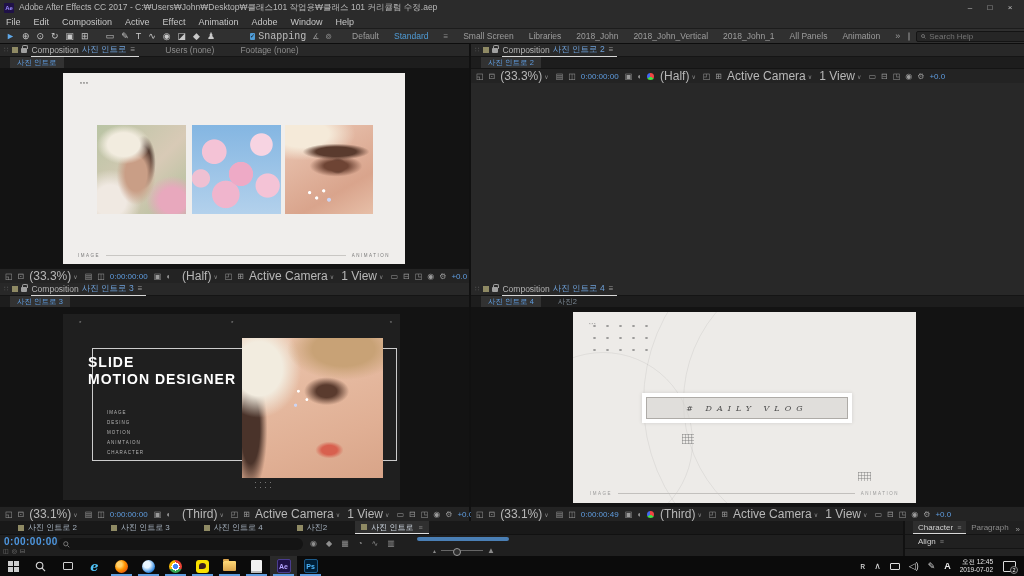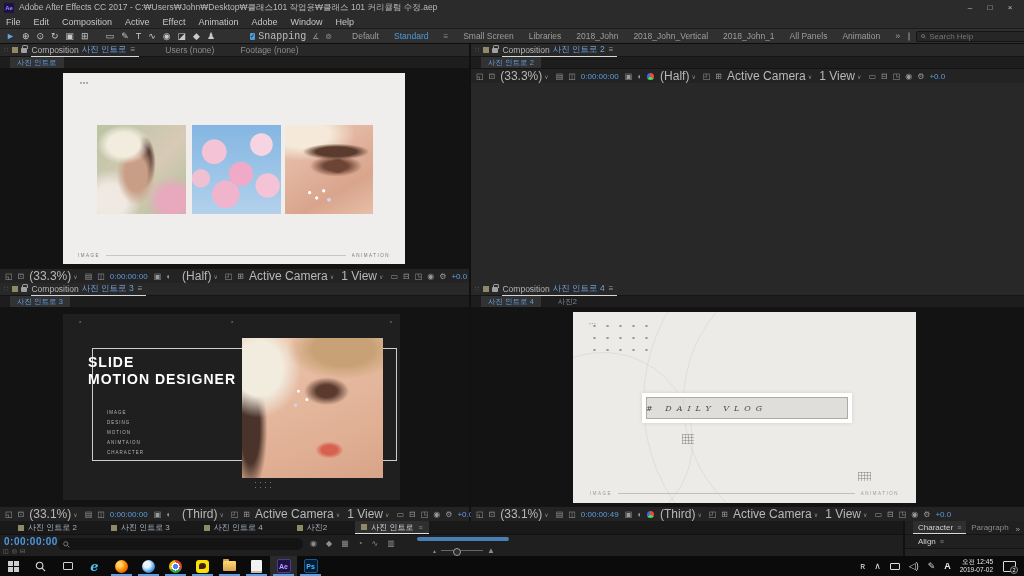--- a/index.html
+++ b/index.html
@@ -123,21 +123,21 @@
   .dots-dark { background-image:radial-gradient(rgba(255,255,255,.38) .7px, rgba(0,0,0,0) .8px); background-size:5px 5px; }
   .dots-light { background-image:radial-gradient(rgba(90,90,90,.55) 1px, rgba(0,0,0,0) 1.4px); background-size:13px 12px; }
   .grid-sm { background-image:linear-gradient(rgba(120,120,120,.45) .5px, rgba(0,0,0,0) .6px), linear-gradient(90deg, rgba(120,120,120,.45) .5px, rgba(0,0,0,0) .6px); background-size:3px 3px; }
 
   .c3-frame { position:absolute; left:29px; top:34px; width:305px; height:113px; border:1px solid rgba(235,235,235,.85); }
   .c3-title { position:absolute; left:25px; top:40px; color:#fff; font-weight:bold; font-size:14px; line-height:17px; letter-spacing:1px; font-family:"Liberation Sans",sans-serif; }
   .c3-list { position:absolute; left:44px; top:94px; }
   .c3-list div { color:#b5b5b5; font-size:4.5px; letter-spacing:1px; line-height:10px; }
 
   .c4-ring { position:absolute; border:1px solid rgba(0,0,0,.06); border-radius:50%; }
-  .c4-box { position:absolute; left:69px; top:81px; width:210px; height:30px; border:4px solid #fff; background:rgba(214,211,207,.55); box-shadow:0 0 4px rgba(0,0,0,.12); display:flex; align-items:center; }
+  .c4-box { position:absolute; left:69px; top:81px; width:210px; height:30px; border:4px solid #fff; background:rgba(214,211,207,.55); box-shadow:0 0 4px rgba(0,0,0,.12); display:flex; align-items:center; justify-content:center; }
   .c4-box-inner { position:absolute; inset:0; border:1px solid #aeaba7; }
   .c4-text { color:#4a4a4a; font-family:"DejaVu Serif", serif; font-style:italic; font-size:8px; letter-spacing:5px; position:relative; }
 
   
   .timeline { position:absolute; left:0; top:521px; width:903px; height:35px; background:#1f1f1f; }
   .tl-tabs { height:14px; background:#191919; display:flex; align-items:flex-end; padding-left:12px; border-bottom:1px solid #111; }
   .tl-tab { display:flex; align-items:center; height:13px; padding:0 6px; margin-right:22px; color:#a5b1be; font-size:8px; white-space:nowrap; }
   .tl-tab .pic-sq { margin-right:4px; }
   .tl-tab.active { background:#2f2f2f; color:#cdd6e0; border-bottom:1px solid #e0e0e0; }
   .tl-tab .tmenu { color:#8a8a8a; font-size:7px; margin-left:5px; }

